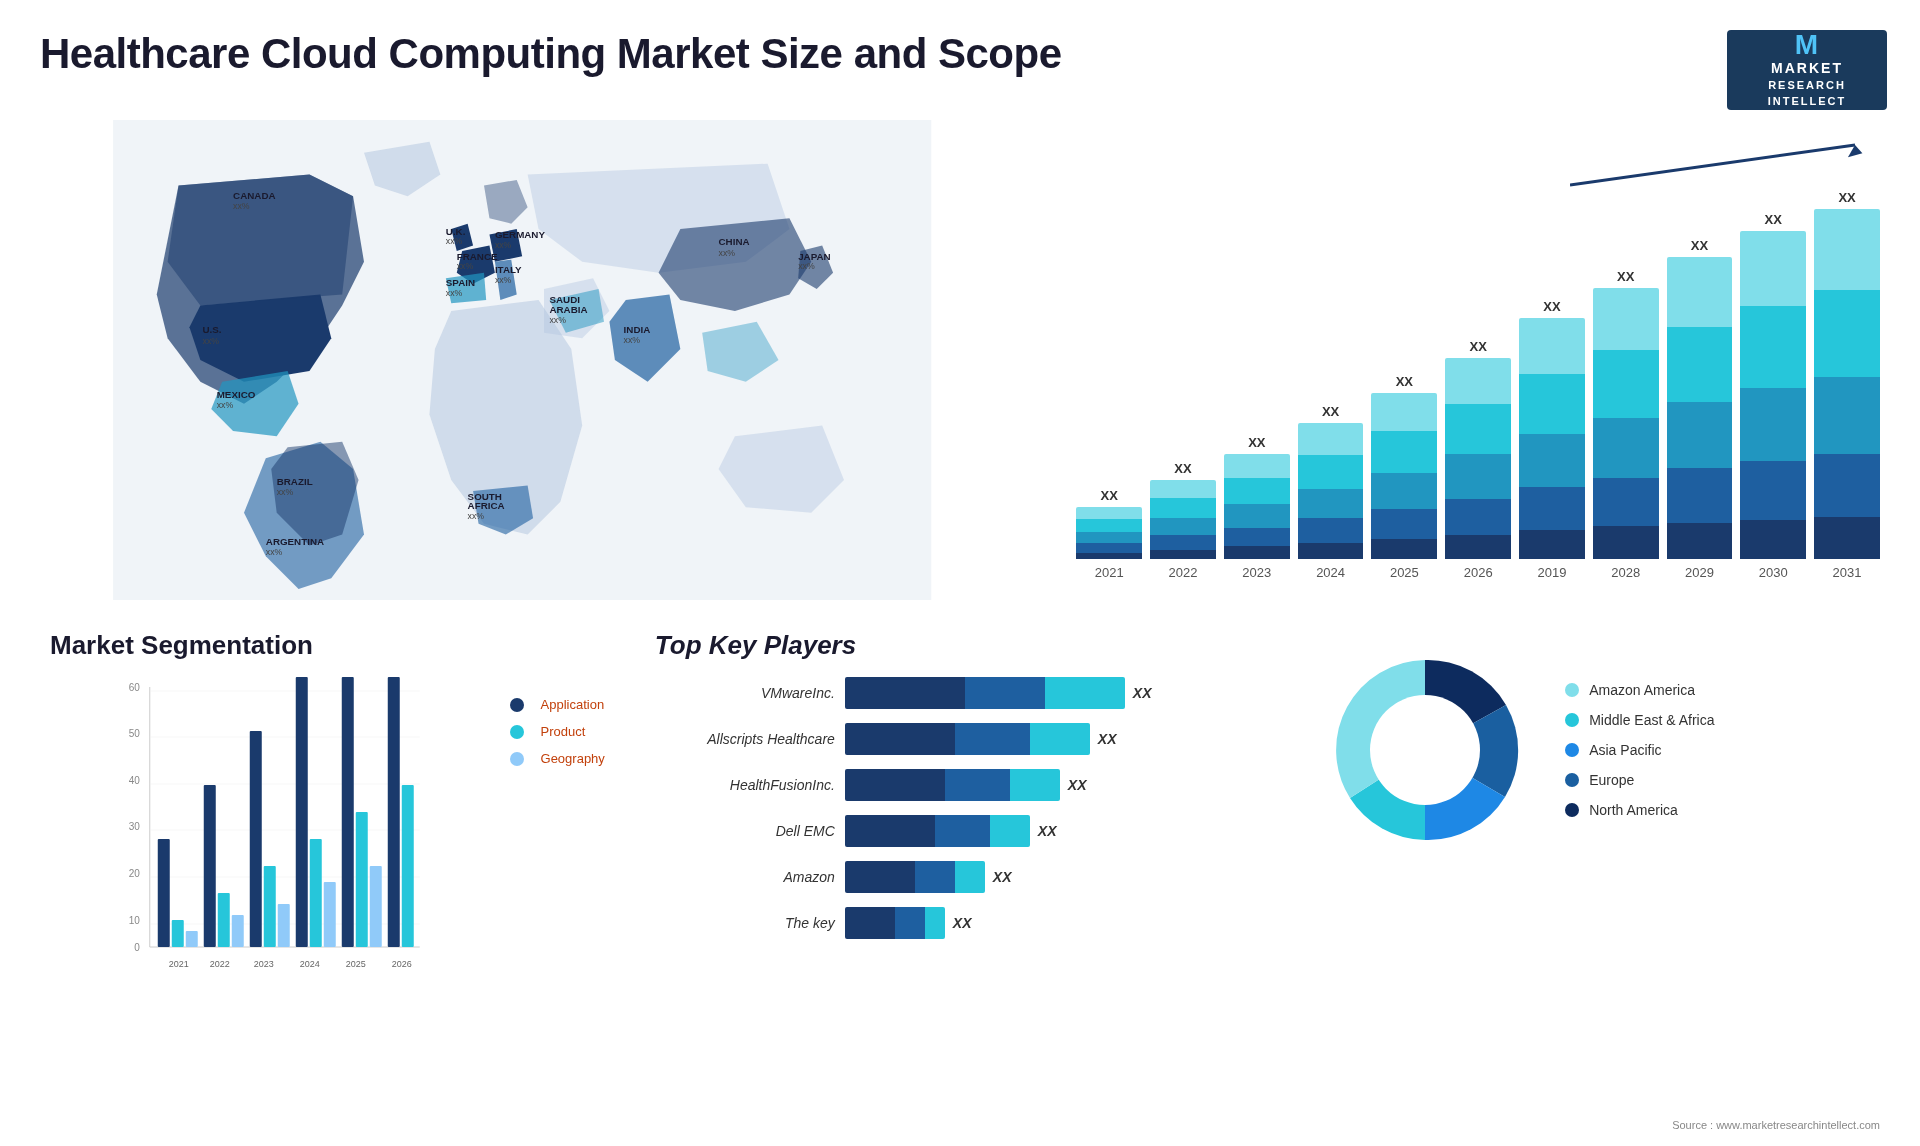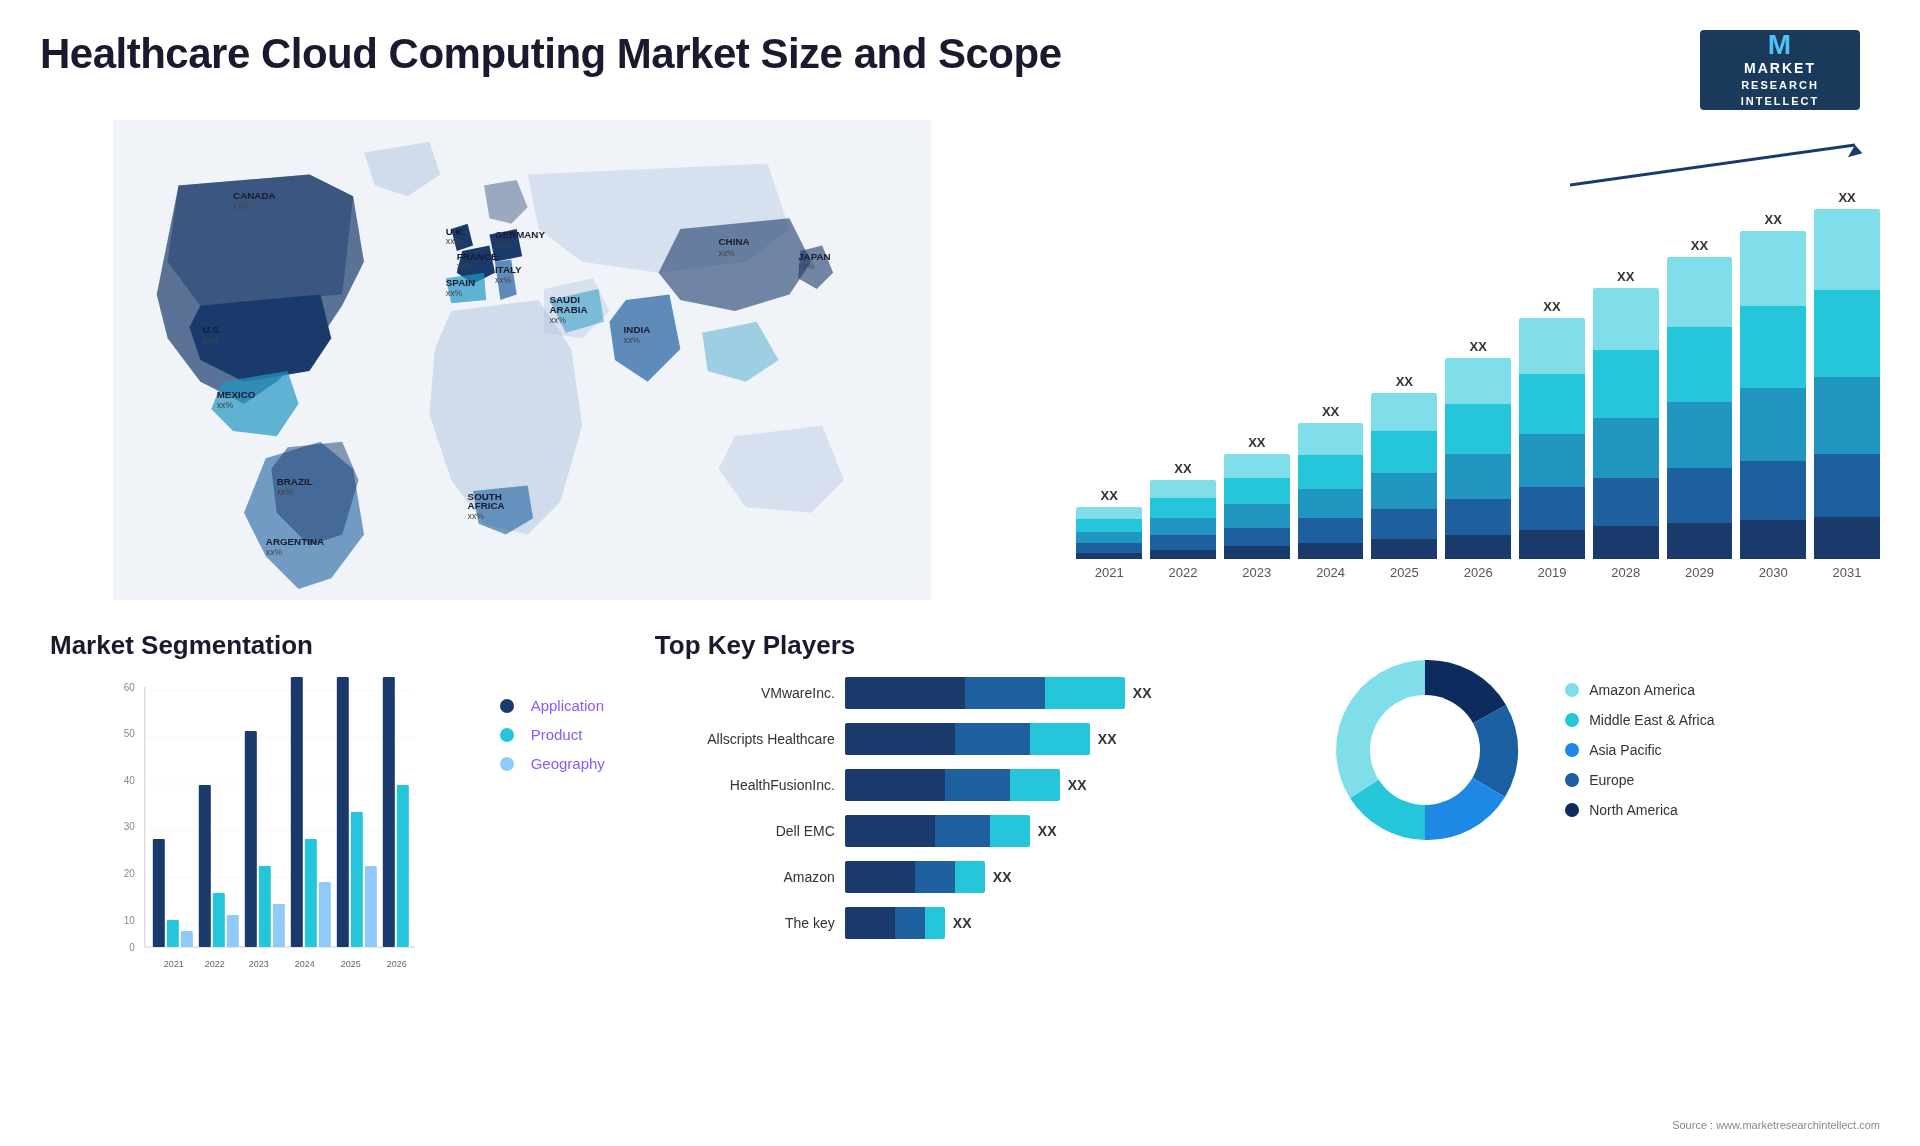--- a/index.html
+++ b/index.html
@@ -10,21 +10,21 @@
       font-family: Arial, sans-serif;
       overflow: hidden;
       position: relative;
     }
 
     
     .header {
       display: flex;
       justify-content: space-between;
       align-items: flex-start;
-      padding: 30px 60px 10px 40px;
+      padding: 30px 33px 10px 40px;
     }
     .main-title {
       font-size: 42px;
       font-weight: 600;
       color: #1a1a2e;
       letter-spacing: -0.5px;
     }
     .logo-area {
       display: flex;
       flex-direction: column;
@@ -180,29 +180,30 @@
     }
 
     .legend-dot {
       width: 14px;
       height: 14px;
       border-radius: 50%;
       flex-shrink: 0;
     }
 
     .legend-label {
-      font-size: 15px;
-      color: #8b5cf6;
+      font-size: 13px;
+      color: #c2410c;
       margin-left: 9px;
     }
 
     
     .players-section {
       flex: 1.1;
       padding: 10px 20px;
+      font-style: italic;
     }
 
     .players-list {
       display: flex;
       flex-direction: column;
       gap: 14px;
       margin-top: 10px;
     }
 
     .player-row {

